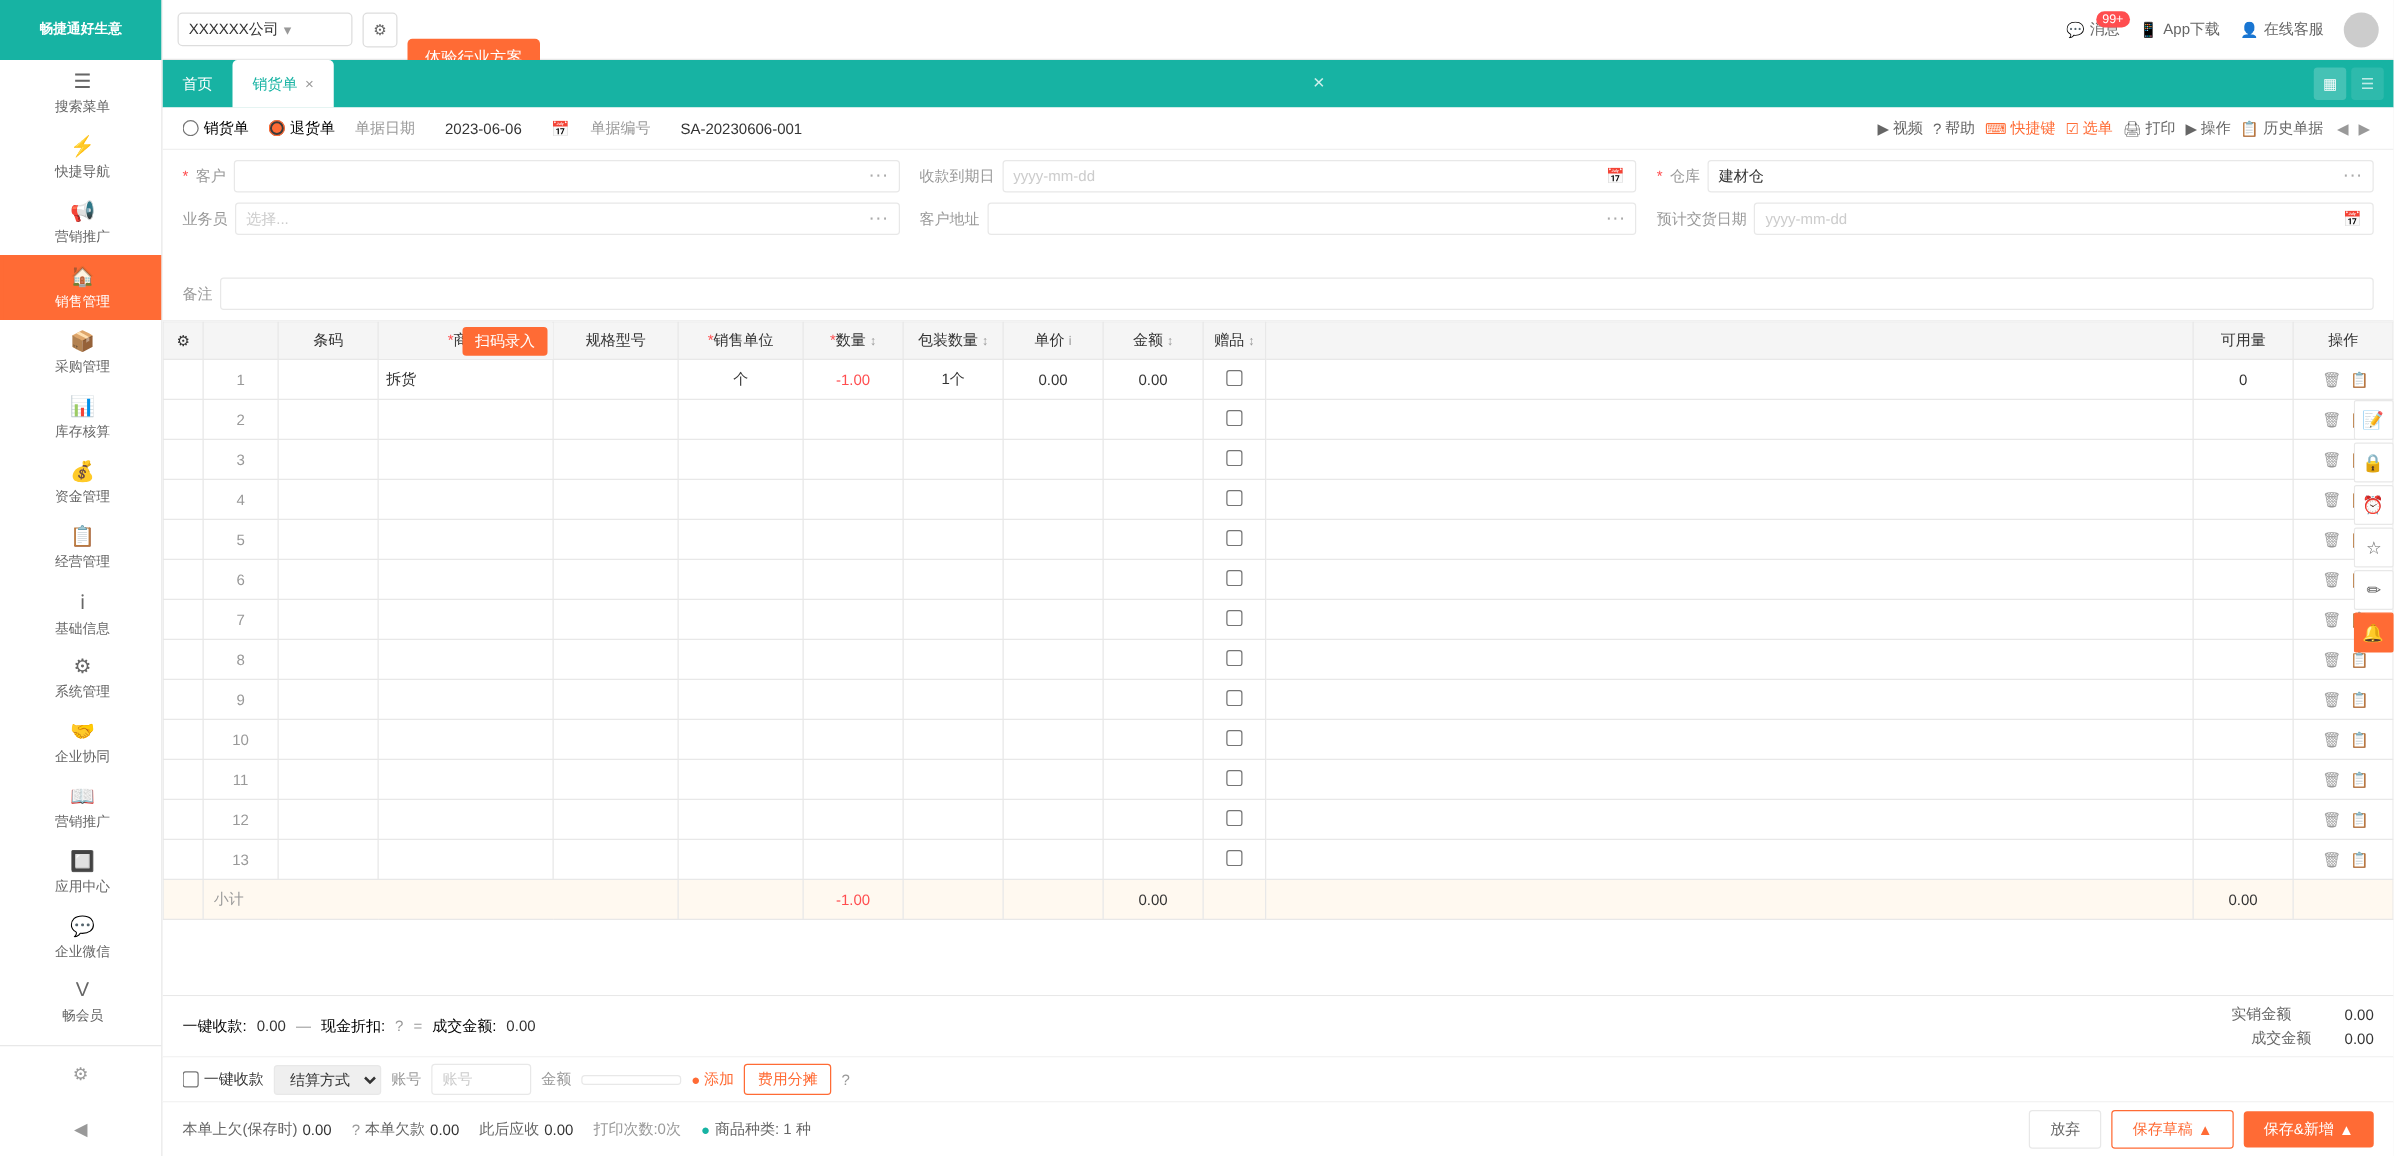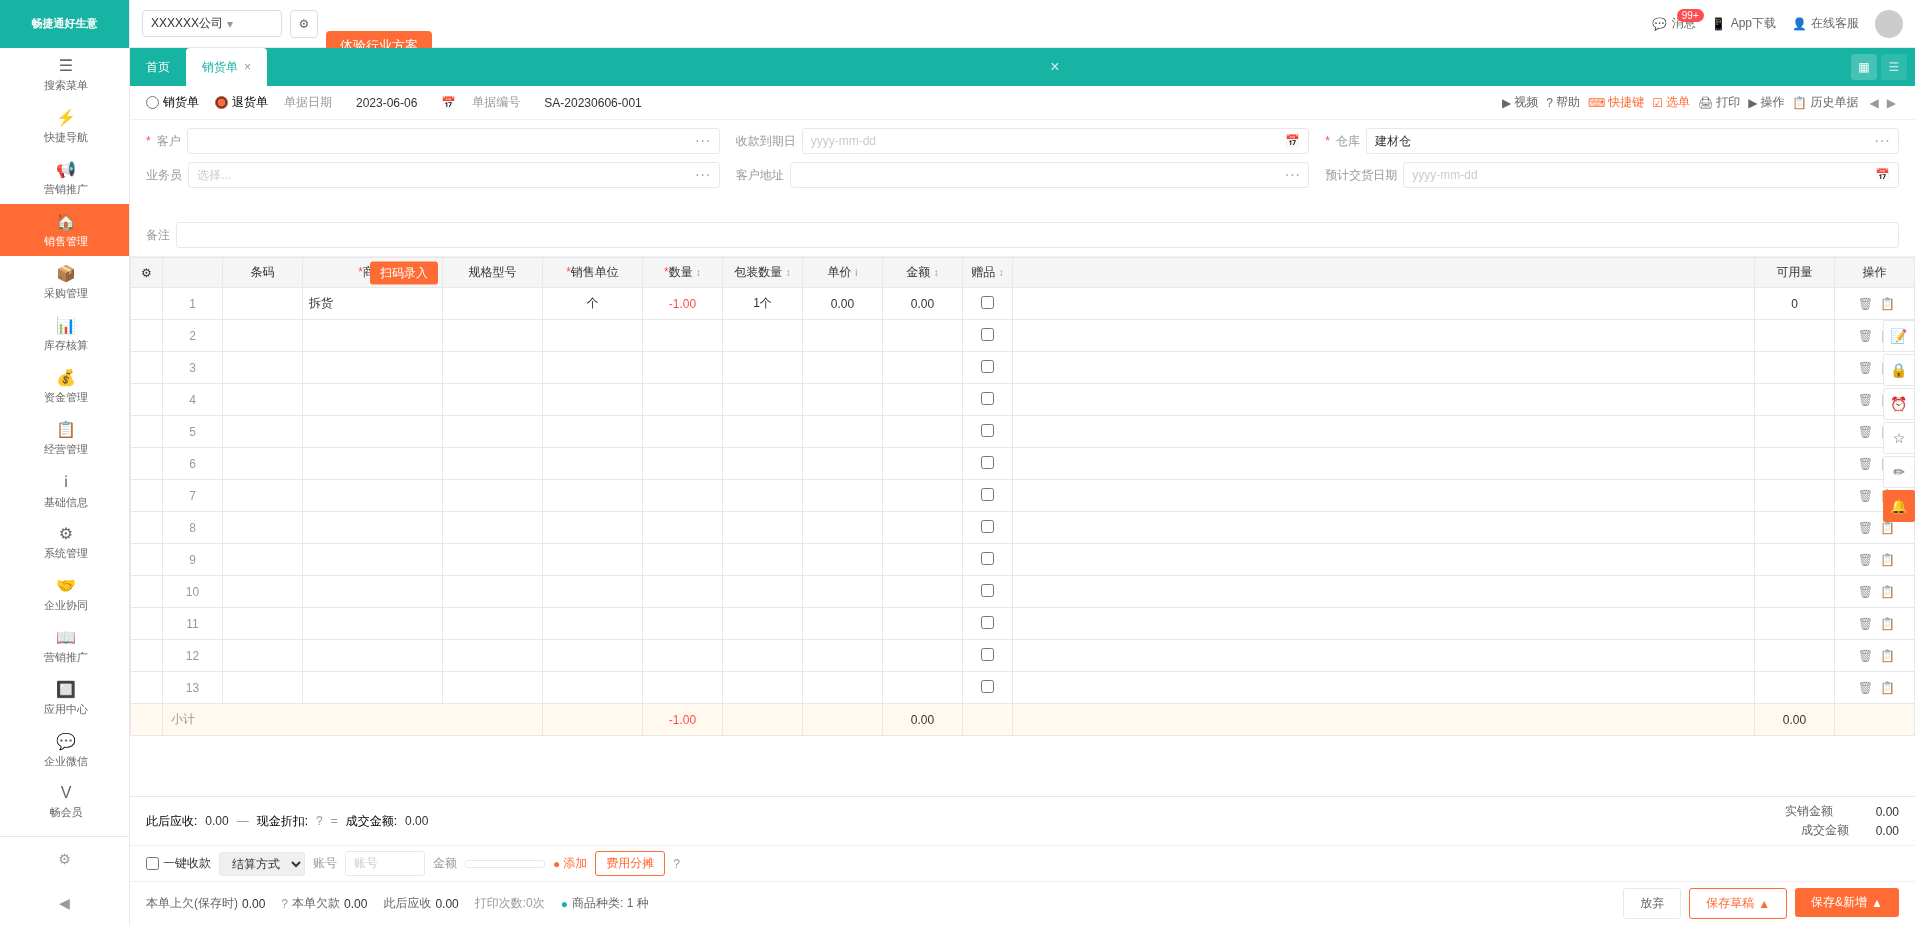--- a/index.html
+++ b/index.html
@@ -58,21 +58,21 @@
     .td-red { color: #ff4d4f; }
     .subtotal-row td { background: #fff9f0; font-weight: 500; }
     .row-num { color: #999; }
 
     
     .footer { background: #fff; border-top: 1px solid #e8e8e8; flex-shrink: 0; }
     .footer-checkbox { display: flex; align-items: center; gap: 4px; color: #333; }
     .payment-select { border: 1px solid #e8e8e8; border-radius: 3px; padding: 3px 8px; color: #333; min-width: 80px; }
     .add-btn { display: flex; align-items: center; gap: 3px; color: #ff6b35; cursor: pointer; }
     .expense-btn { border: 1px solid #ff6b35; color: #ff6b35; border-radius: 3px; padding: 3px 10px; cursor: pointer; background: #fff; }
-    .action-btns { margin-left: auto; display: flex; align-items: flex-start; gap: 8px; }
+    .action-btns { margin-left: auto; display: flex; align-items: center; gap: 8px; }
     .abandon-btn { border: 1px solid #e8e8e8; color: #666; border-radius: 3px; padding: 6px 16px; cursor: pointer; background: #fff; }
     .draft-btn { border: 1px solid #ff6b35; color: #ff6b35; border-radius: 3px; padding: 6px 16px; cursor: pointer; background: #fff; display: flex; align-items: center; gap: 4px; }
     .save-new-btn { background: #ff6b35; color: #fff; border: none; border-radius: 3px; padding: 6px 16px; cursor: pointer; display: flex; align-items: center; gap: 4px; }
     .float-btn { width: 32px; height: 32px; background: #fff; border: 1px solid #e8e8e8; display: flex; align-items: center; justify-content: center; cursor: pointer; color: #666; font-size: 14px; border-radius: 2px; }
 
     .content-inner { position: relative; display: flex; flex-direction: column; flex: 1; }
     .form-section { background: #fff; padding: 8px 16px; border-bottom: 1px solid #f0f0f0; }
     .form-row { display: flex; align-items: center; gap: 12px; flex-wrap: wrap; margin-bottom: 6px; }
     .form-row:last-child { margin-bottom: 0; }
     .fld { display: flex; align-items: center; gap: 6px; flex: 1; min-width: 280px; }
@@ -616,21 +616,21 @@
   </tr>
               </tbody>
           </table>
         </div>
       </div>
 
       <div class="footer">
 
         <div style="display:flex; align-items:center; gap:12px; padding:6px 16px; background:#fff; border-bottom:1px solid #f0f0f0; justify-content:space-between;">
           <div style="display:flex; align-items:center; gap:8px;">
-            <span>此后应收:</span>
+            <span>一键收款:</span>
             <span style="color:#333;">0.00</span>
             <span style="color:#999;">—</span>
             <span>现金折扣:</span>
             <span style="color:#999; cursor:pointer;">?</span>
             <span style="color:#999;">=</span>
             <span>成交金额:</span>
             <span style="color:#333; font-weight:500;">0.00</span>
           </div>
           <div style="display:flex; flex-direction:column; align-items:flex-end; gap:2px;">
             <div style="display:flex; gap:16px; color:#666; align-items:center;">

